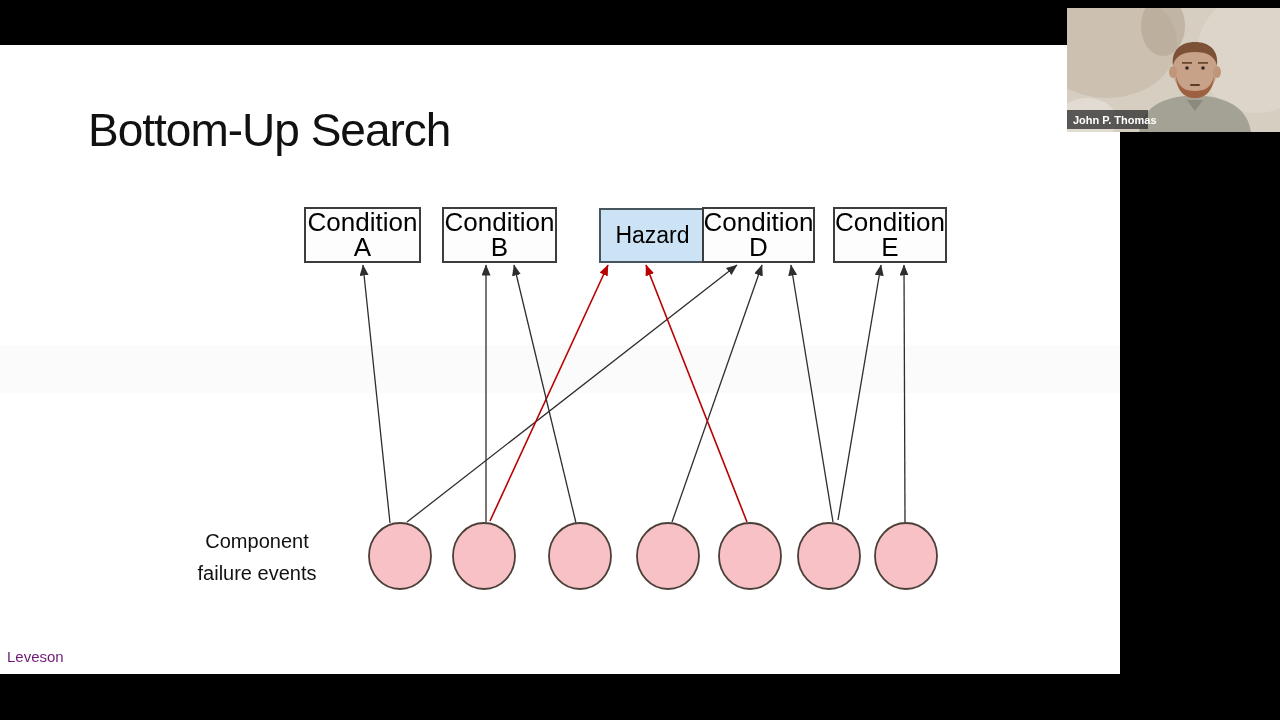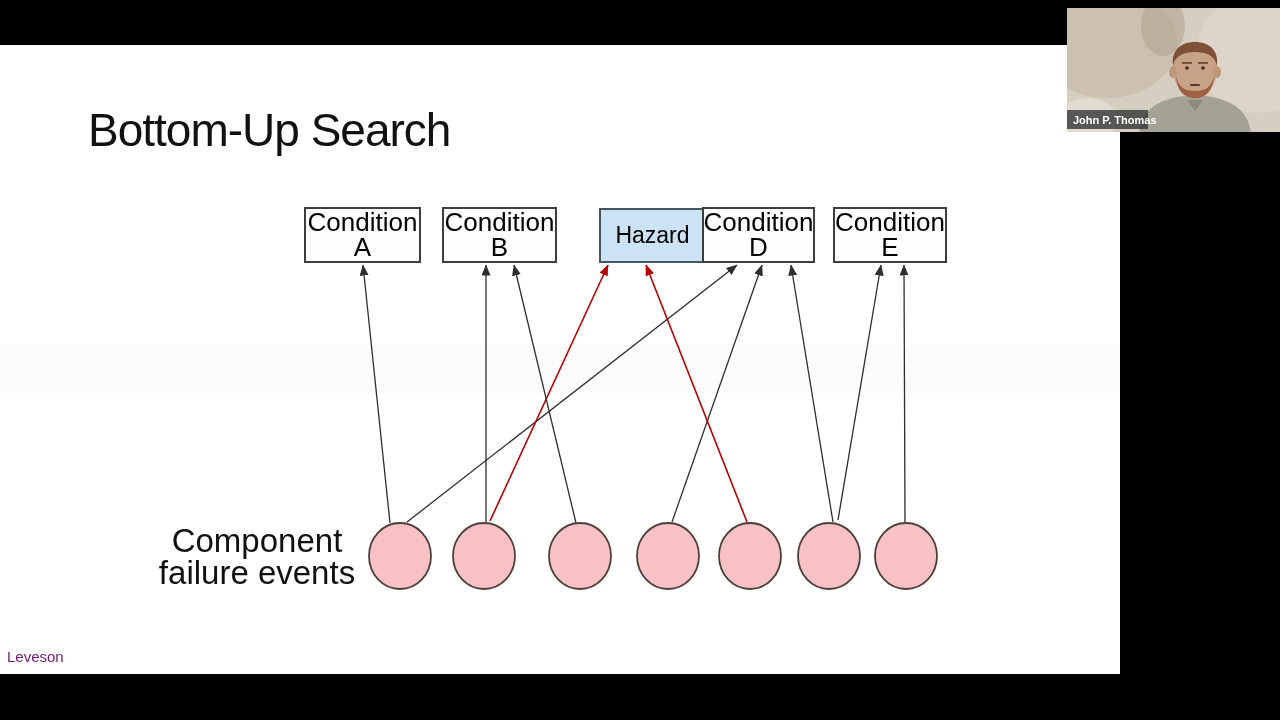--- a/index.html
+++ b/index.html
@@ -19,21 +19,21 @@
   .slide-title{
     position:absolute;left:88px;top:58px;
     font-size:46px;letter-spacing:-1px;color:#111;
     font-family:"Liberation Sans", sans-serif;white-space:nowrap;
   }
   .attribution{
     position:absolute;left:7px;top:603px;font-size:15px;color:#701a75;
   }
   .component-label{
     position:absolute;left:148px;top:480px;width:218px;
-    text-align:center;font-size:33px;line-height:32px;color:#111;
+    text-align:center;font-size:20px;line-height:32px;color:#111;
   }
   
   #diagram-svg{position:absolute;left:0;top:0;width:1120px;height:629px;}
   .box{
     position:absolute;box-sizing:border-box;border:2px solid #3d3d3d;
     display:flex;flex-direction:column;align-items:center;justify-content:center;
     font-size:26px;line-height:25px;color:#000;text-align:center;
   }
   .box.hazard{border-color:#46555e;font-size:23px;}
   

